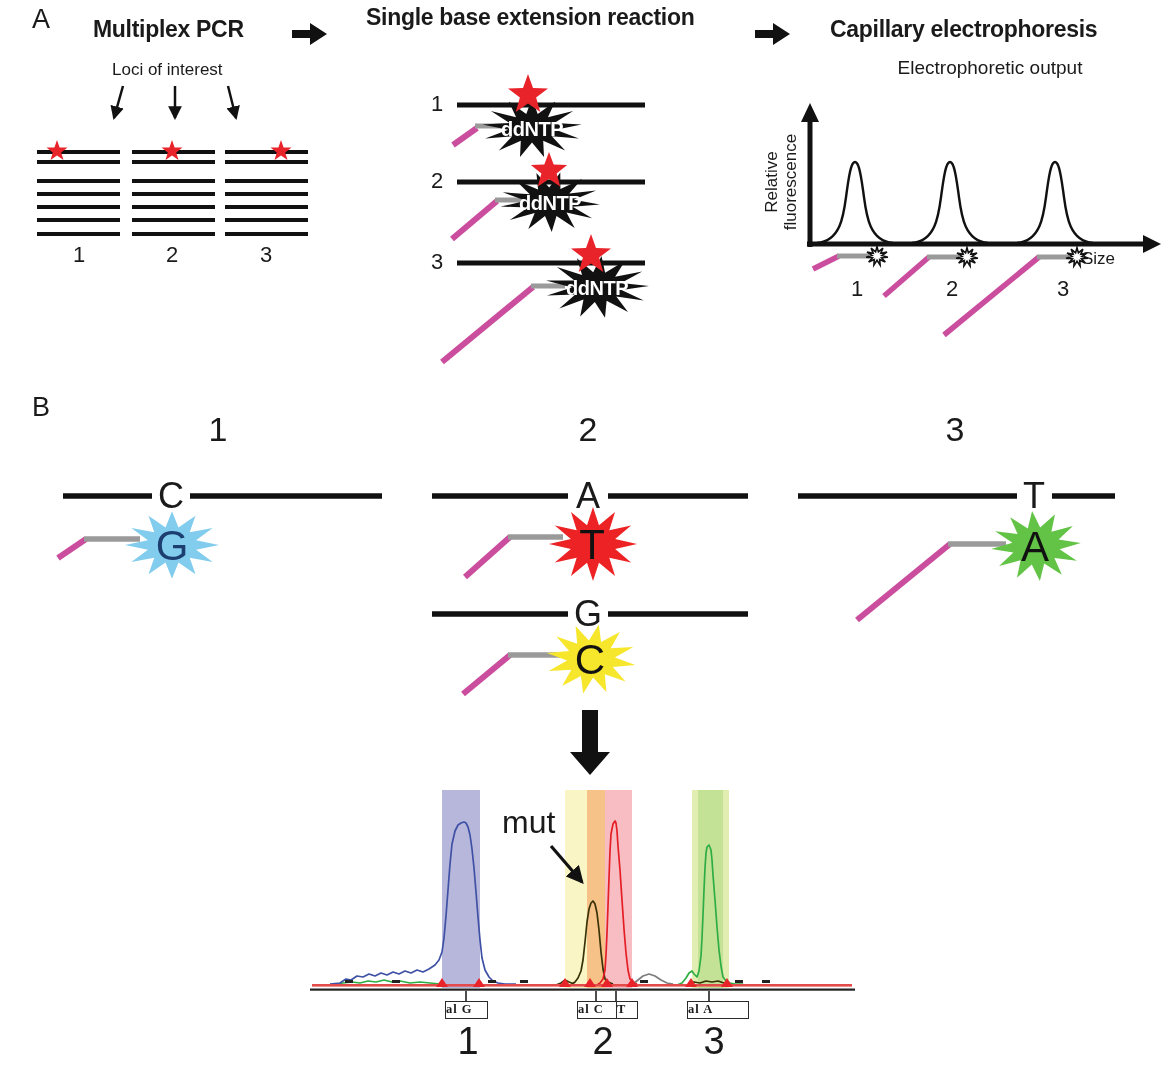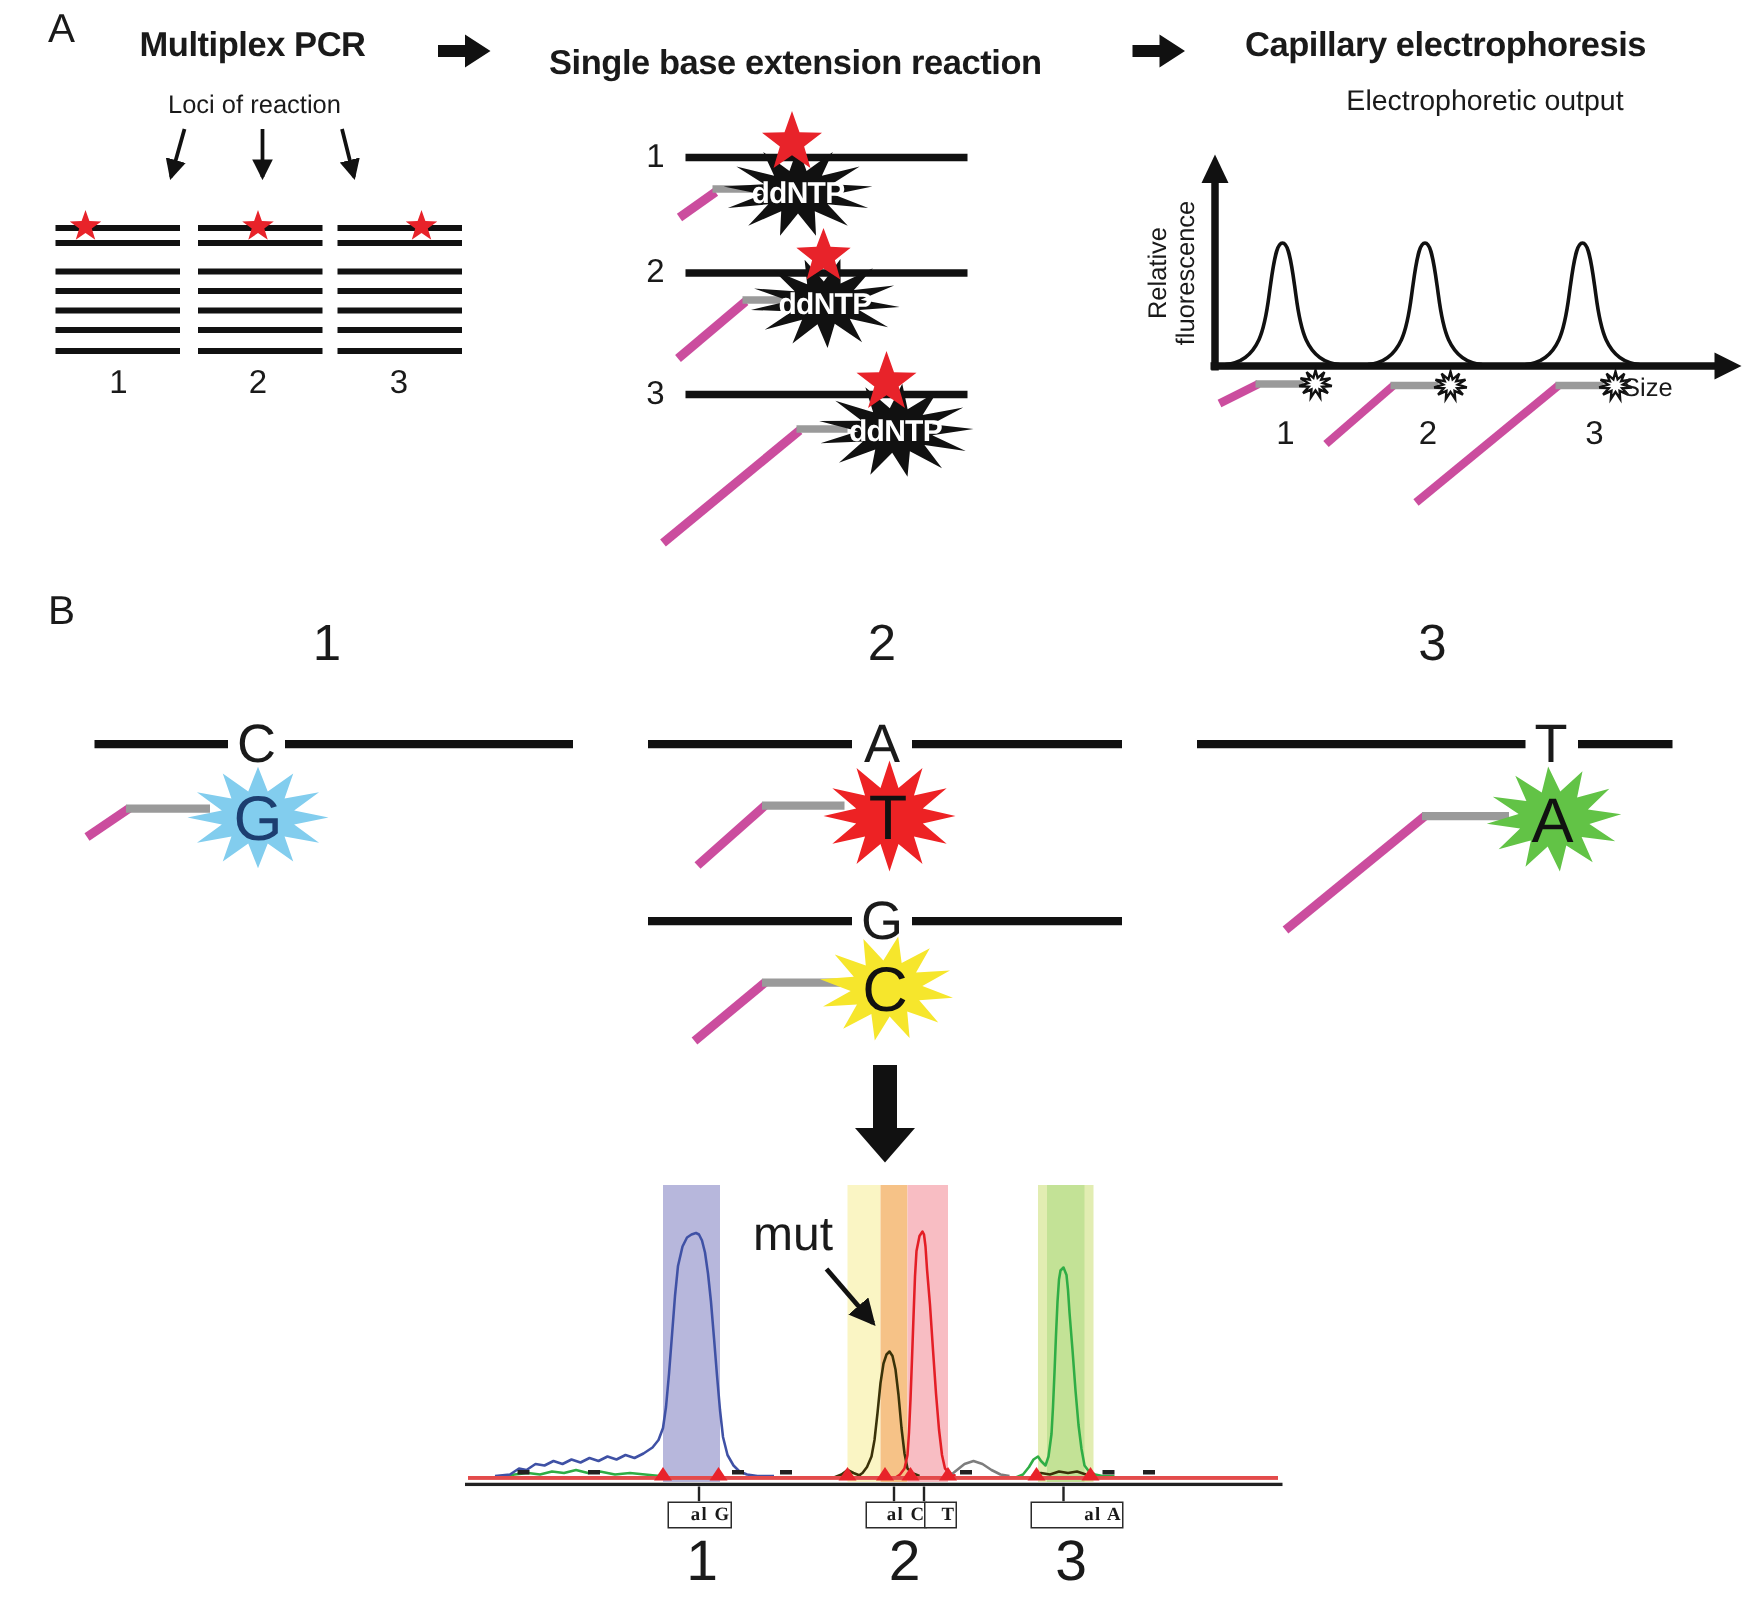--- a/index.html
+++ b/index.html
@@ -14,21 +14,21 @@
   .lanenum{font-size:38px}
   .base{font-size:36px}
   .burstbase{font-size:42px;font-weight:500}
   .ddntp{font-size:20px;font-weight:bold;color:#fff;letter-spacing:-0.5px}
   .ctr{transform:translateX(-50%)}
   .caption{font-size:17px}
   .subtitle{font-size:19px}
   .axis-label{font-size:17px;text-align:center;line-height:19px}
   .abox{position:absolute;border:1.6px solid #2b2b2b;background:#fff;box-sizing:border-box;
         font-family:"Liberation Serif",serif;font-weight:bold;font-size:12.5px;
-        text-align:right;line-height:15px;height:18px;letter-spacing:1px}
+        text-align:left;line-height:15px;height:18px;letter-spacing:1px}
   .mut{font-size:32px}
 </style>
 </head>
 <body>
 
 <div id="fig">
 
   <svg id="artwork" width="1170" height="1072" viewBox="0 0 1170 1072">
     <defs>
       <marker id="ah" viewBox="0 0 10 10" refX="8.5" refY="5" markerWidth="5.5" markerHeight="5.5" orient="auto-start-reverse">
@@ -167,24 +167,24 @@
     </g>
     <path d="M466 991V1001M596 991V1001M616 991V1001M709 991V1001" stroke="#222222" stroke-width="1.6"></path>
 
     <line x1="551" y1="846" x2="582" y2="882" stroke="#111111" stroke-width="3.2" marker-end="url(#ah)"></line>
   </svg>
 
   <div class="t panel-label" style="left:32px;top:6px">A</div>
   <div class="t panel-label" style="left:32px;top:394px">B</div>
 
   <div class="t title" style="left:93px;top:18px">Multiplex PCR</div>
-  <div class="t title" style="left:366px;top:30px">Single base extension reaction</div>
+  <div class="t title" style="left:366px;top:6px">Single base extension reaction</div>
   <div class="t title" style="left:830px;top:18px">Capillary electrophoresis</div>
 
-  <div class="t caption" style="left:112px;top:61px">Loci of reaction</div>
+  <div class="t caption" style="left:112px;top:61px">Loci of interest</div>
 
   <div class="t num ctr" style="left:79px;top:244px">1</div>
   <div class="t num ctr" style="left:172px;top:244px">2</div>
   <div class="t num ctr" style="left:266px;top:244px">3</div>
 
   <div class="t num ctr" style="left:437px;top:93px">1</div>
   <div class="t num ctr" style="left:437px;top:170px">2</div>
   <div class="t num ctr" style="left:437px;top:251px">3</div>
 
   <div class="t ddntp ctr" style="left:532px;top:119px">ddNTP</div>

